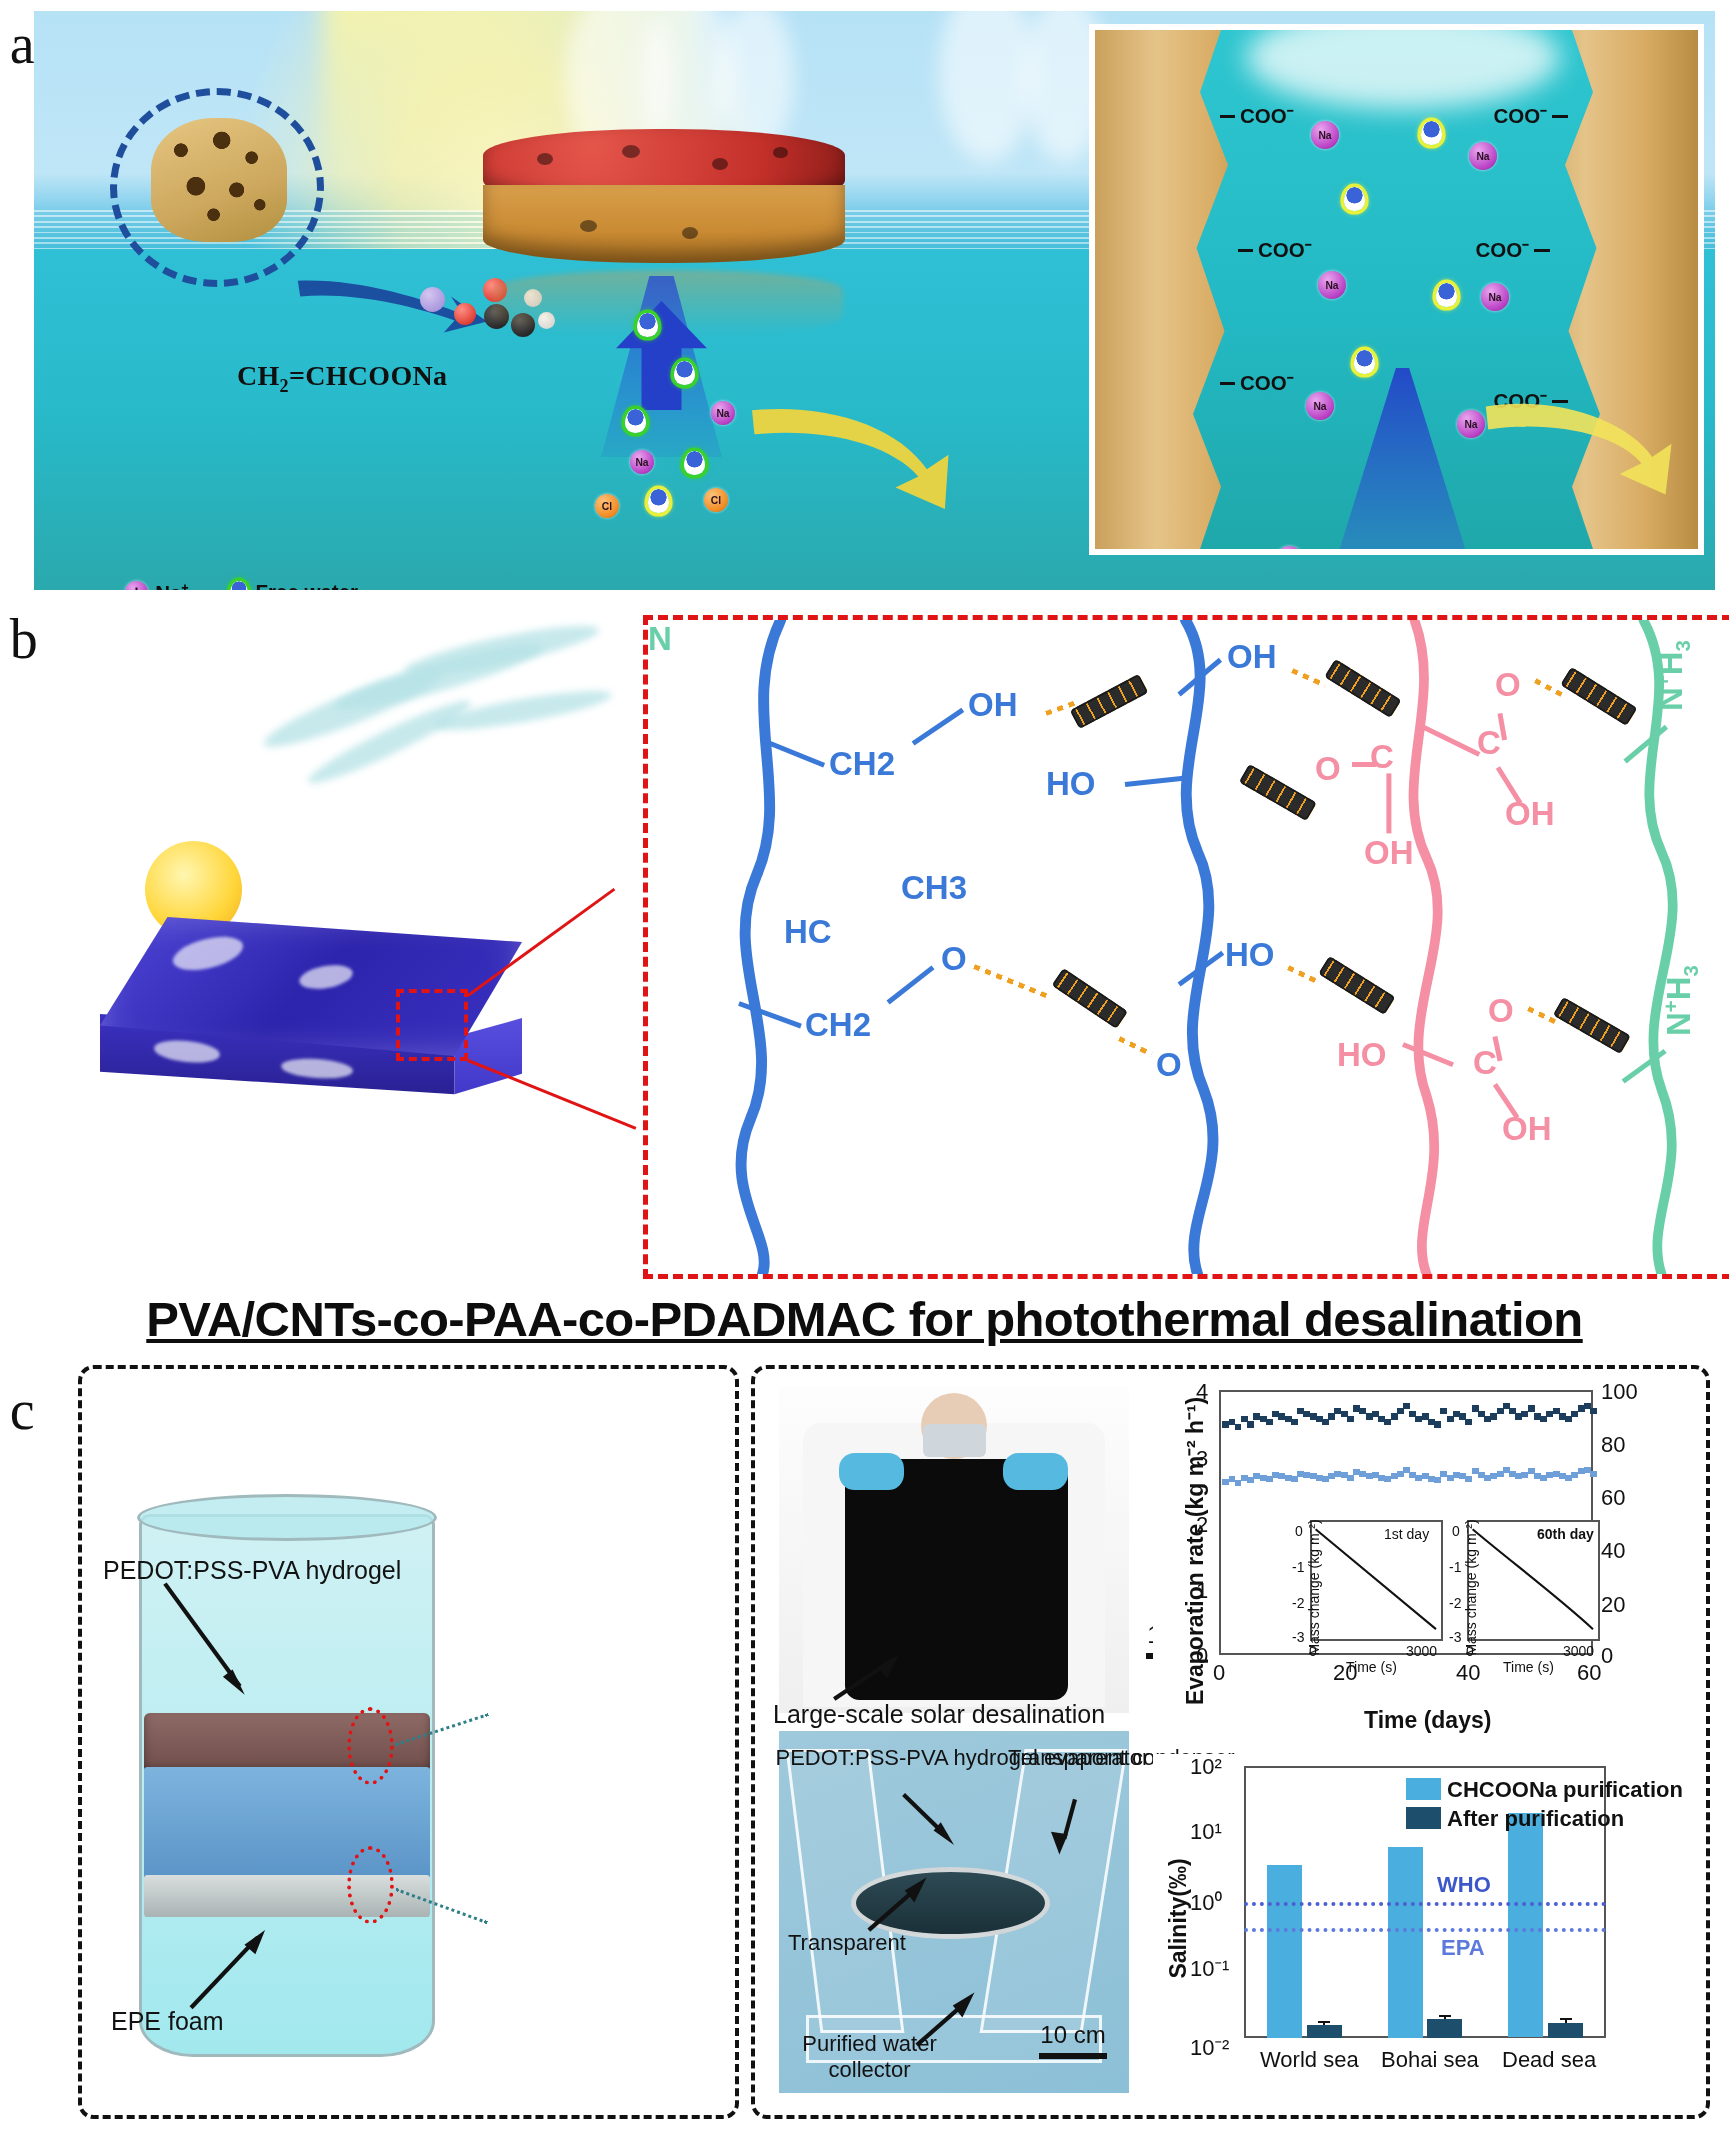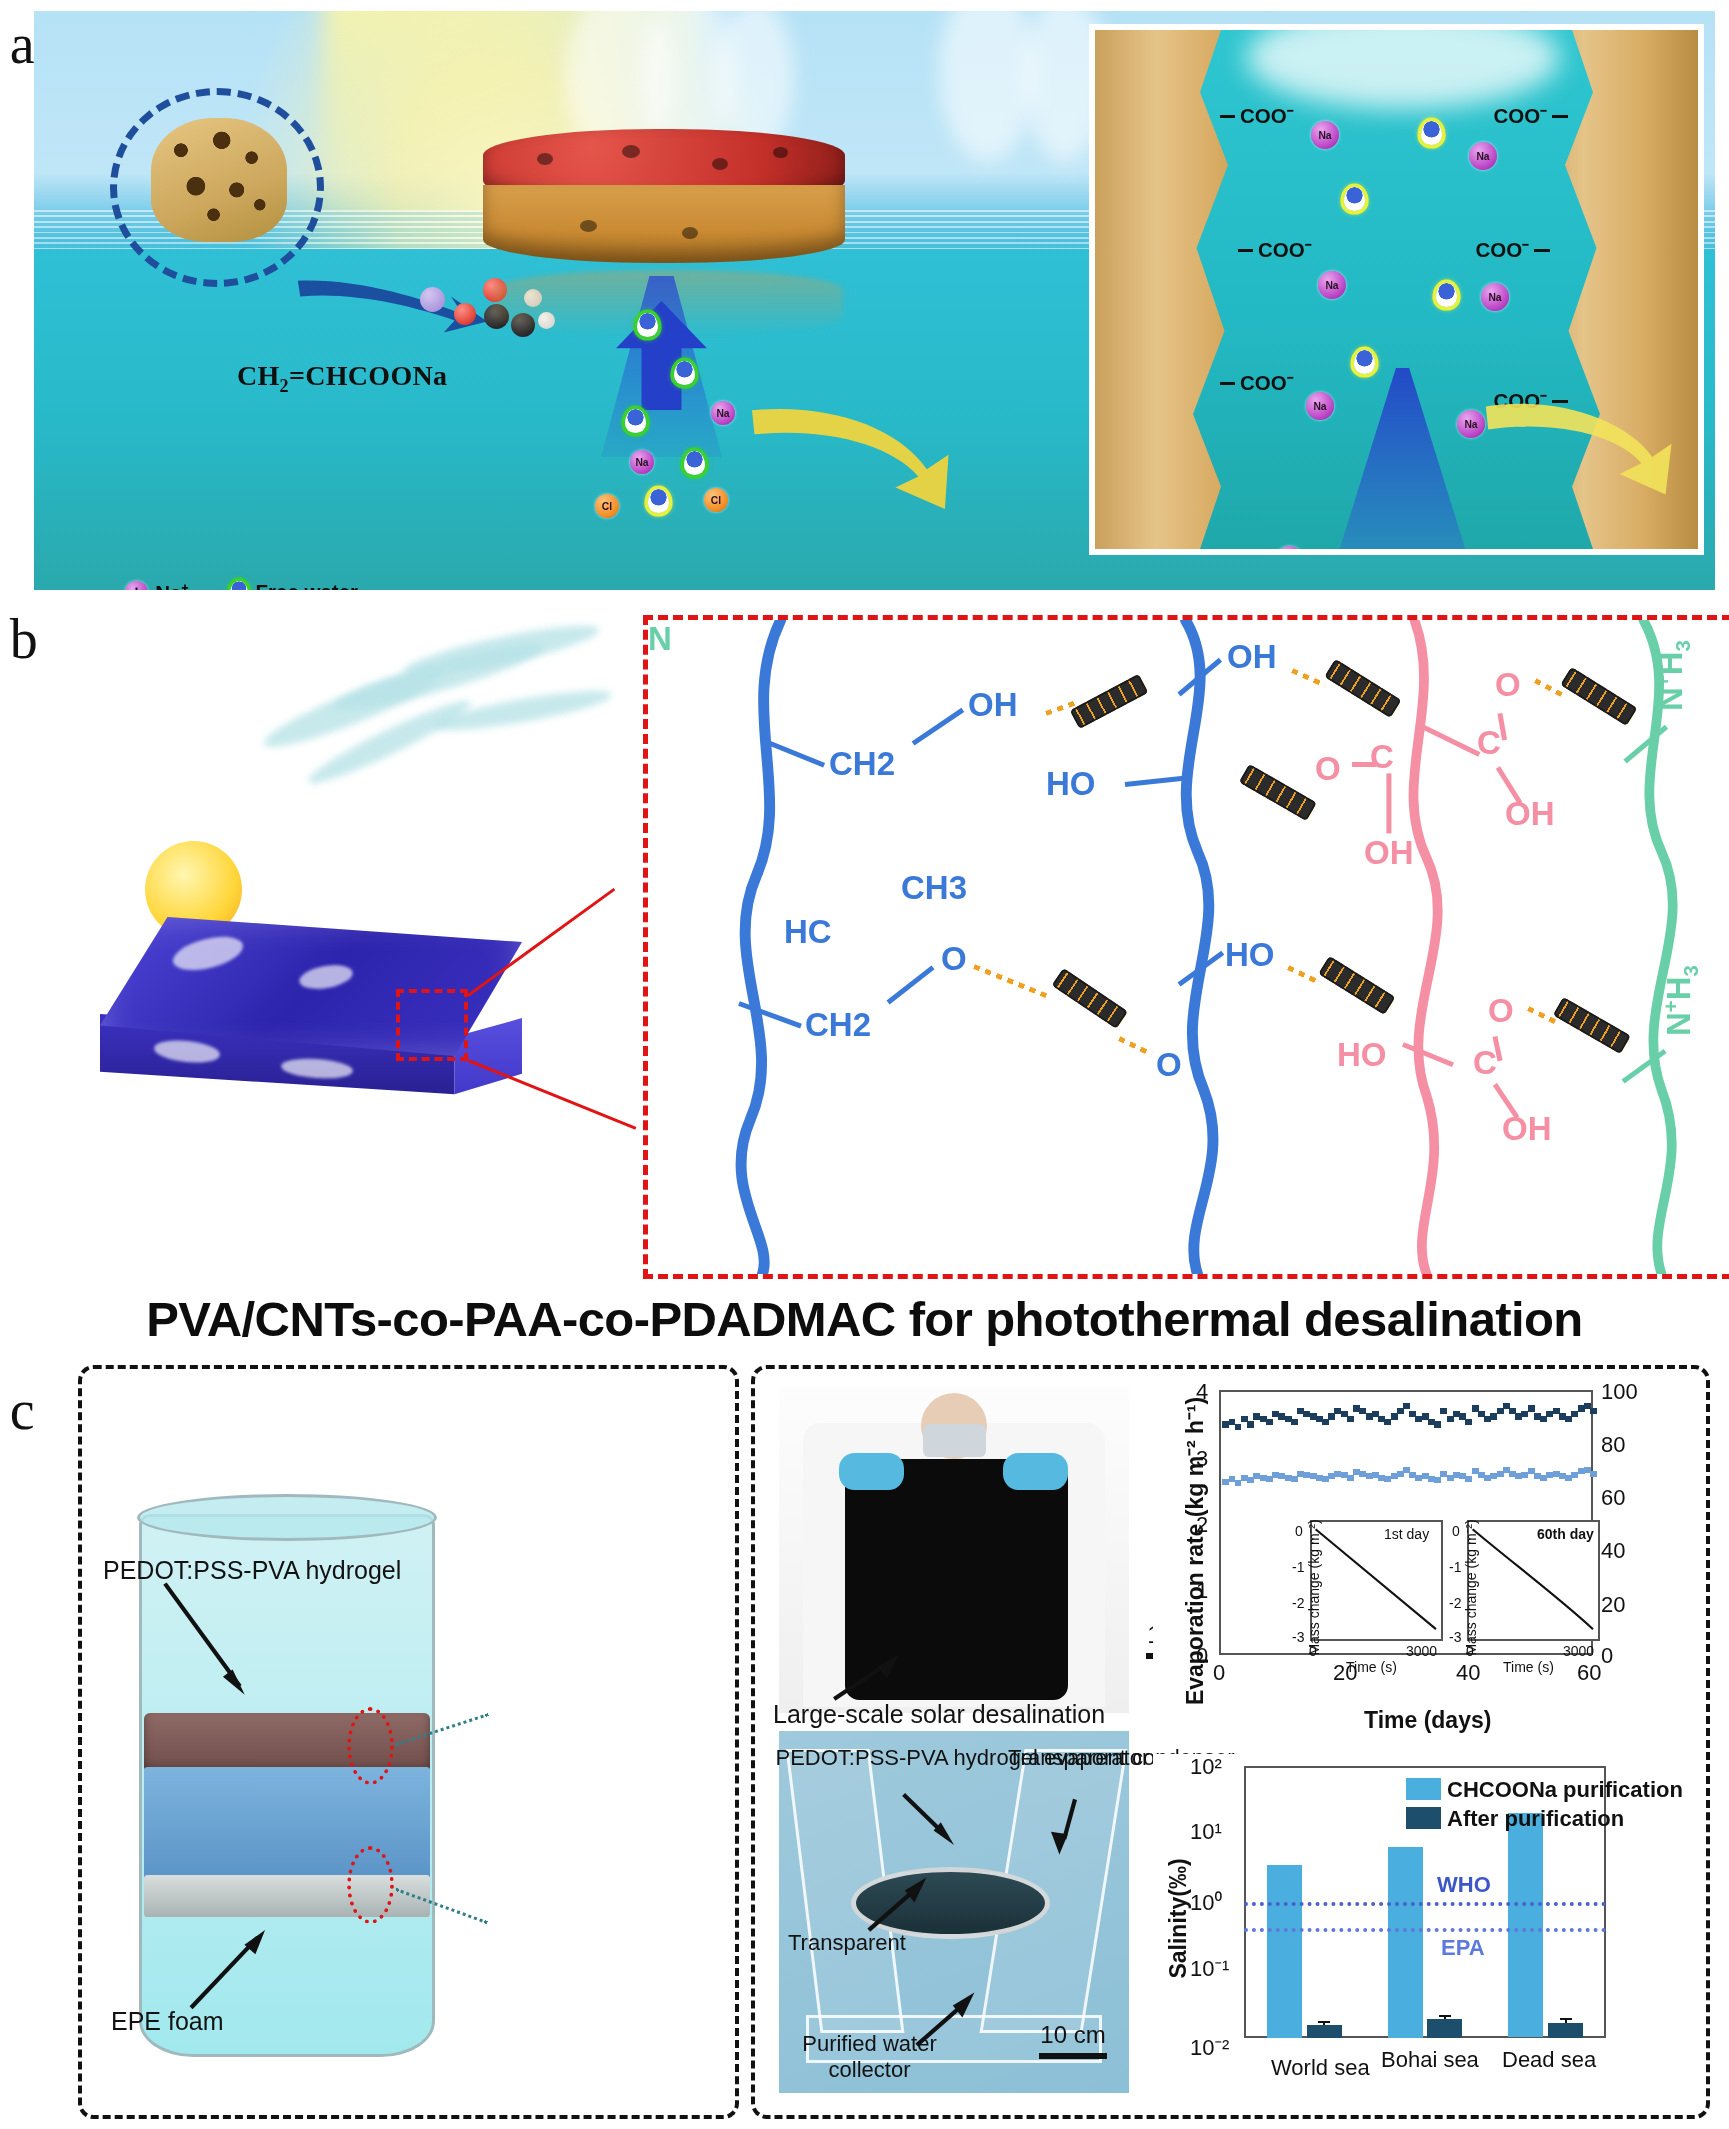--- a/index.html
+++ b/index.html
@@ -138,21 +138,21 @@
   .bond.pink { background:#f48fa4; }
   .bond.green { background:#69cfa8; }
   .cnt { position:absolute; width:78px; height:20.5px; border-radius:4.2px;
          background:repeating-linear-gradient(90deg,#2b2b2b 0 5.4px,#f0a020 5.4px 7.2px,#2b2b2b 7.2px 12px);
          box-shadow:0 0 0 1.8px #1a1a1a inset; }
   .hbond { position:absolute; height:5.4px; transform-origin:left center;
            background:repeating-linear-gradient(90deg,#f0a020 0 6px, transparent 6px 12px); }
 
   
   #main-title { position:absolute; left:0; top:1291px; width:1729px; text-align:center;
-                font-size:49px; font-weight:bold; color:#0d0d0d; letter-spacing:-0.6px; }
+                font-size:49px; font-weight:bold; color:#0d0d0d; letter-spacing:-0.6px;text-decoration:underline; }
 
   
   #panel-c-left { position:absolute; left:78px; top:1365px; width:661px; height:754px;
                   border:4.2px dashed #111; border-radius:15.7px; background:#fff; }
   #panel-c-right { position:absolute; left:751px; top:1365px; width:959px; height:754px;
                    border:4.2px dashed #111; border-radius:15.7px; background:#fff; }
   .c-heading { position:absolute; left:24px; top:18px; width:609px; text-align:center;
                font-style:italic; font-weight:bold; font-size:31px; color:#2a7d86; line-height:1.16; }
 
   .beaker { position:absolute; left:57px; top:145px; width:296px; height:543px; }
@@ -762,18 +762,18 @@
     <div class="guide" style="left:91px; top:148px; width:362px;"></div>
     <div class="guide-txt" style="left:284px; top:118px;">WHO</div>
     <div class="guide" style="left:91px; top:174px; width:362px; border-top-color:#5d79de;"></div>
     <div class="guide-txt" style="left:288px; top:181px; color:#5d79de;">EPA</div>
 
     <div class="legend-sw" style="left:253px; top:24px; background:#4aaede;"></div>
     <div class="legend-tx" style="left:294px; top:23px;">CHCOONa purification</div>
     <div class="legend-sw" style="left:253px; top:53px; background:#1d4e6b;"></div>
     <div class="legend-tx" style="left:294px; top:52px;">After purification</div>
 
-    <div class="tick-label" style="left:118px; top:293px;margin-top:8px;">World sea</div>
+    <div class="tick-label" style="left:107px; top:293px;">World sea</div>
     <div class="tick-label" style="left:228px; top:293px;">Bohai sea</div>
     <div class="tick-label" style="left:349px; top:293px;">Dead sea</div>
   </div>
 </div>
 
 
 </body></html>

